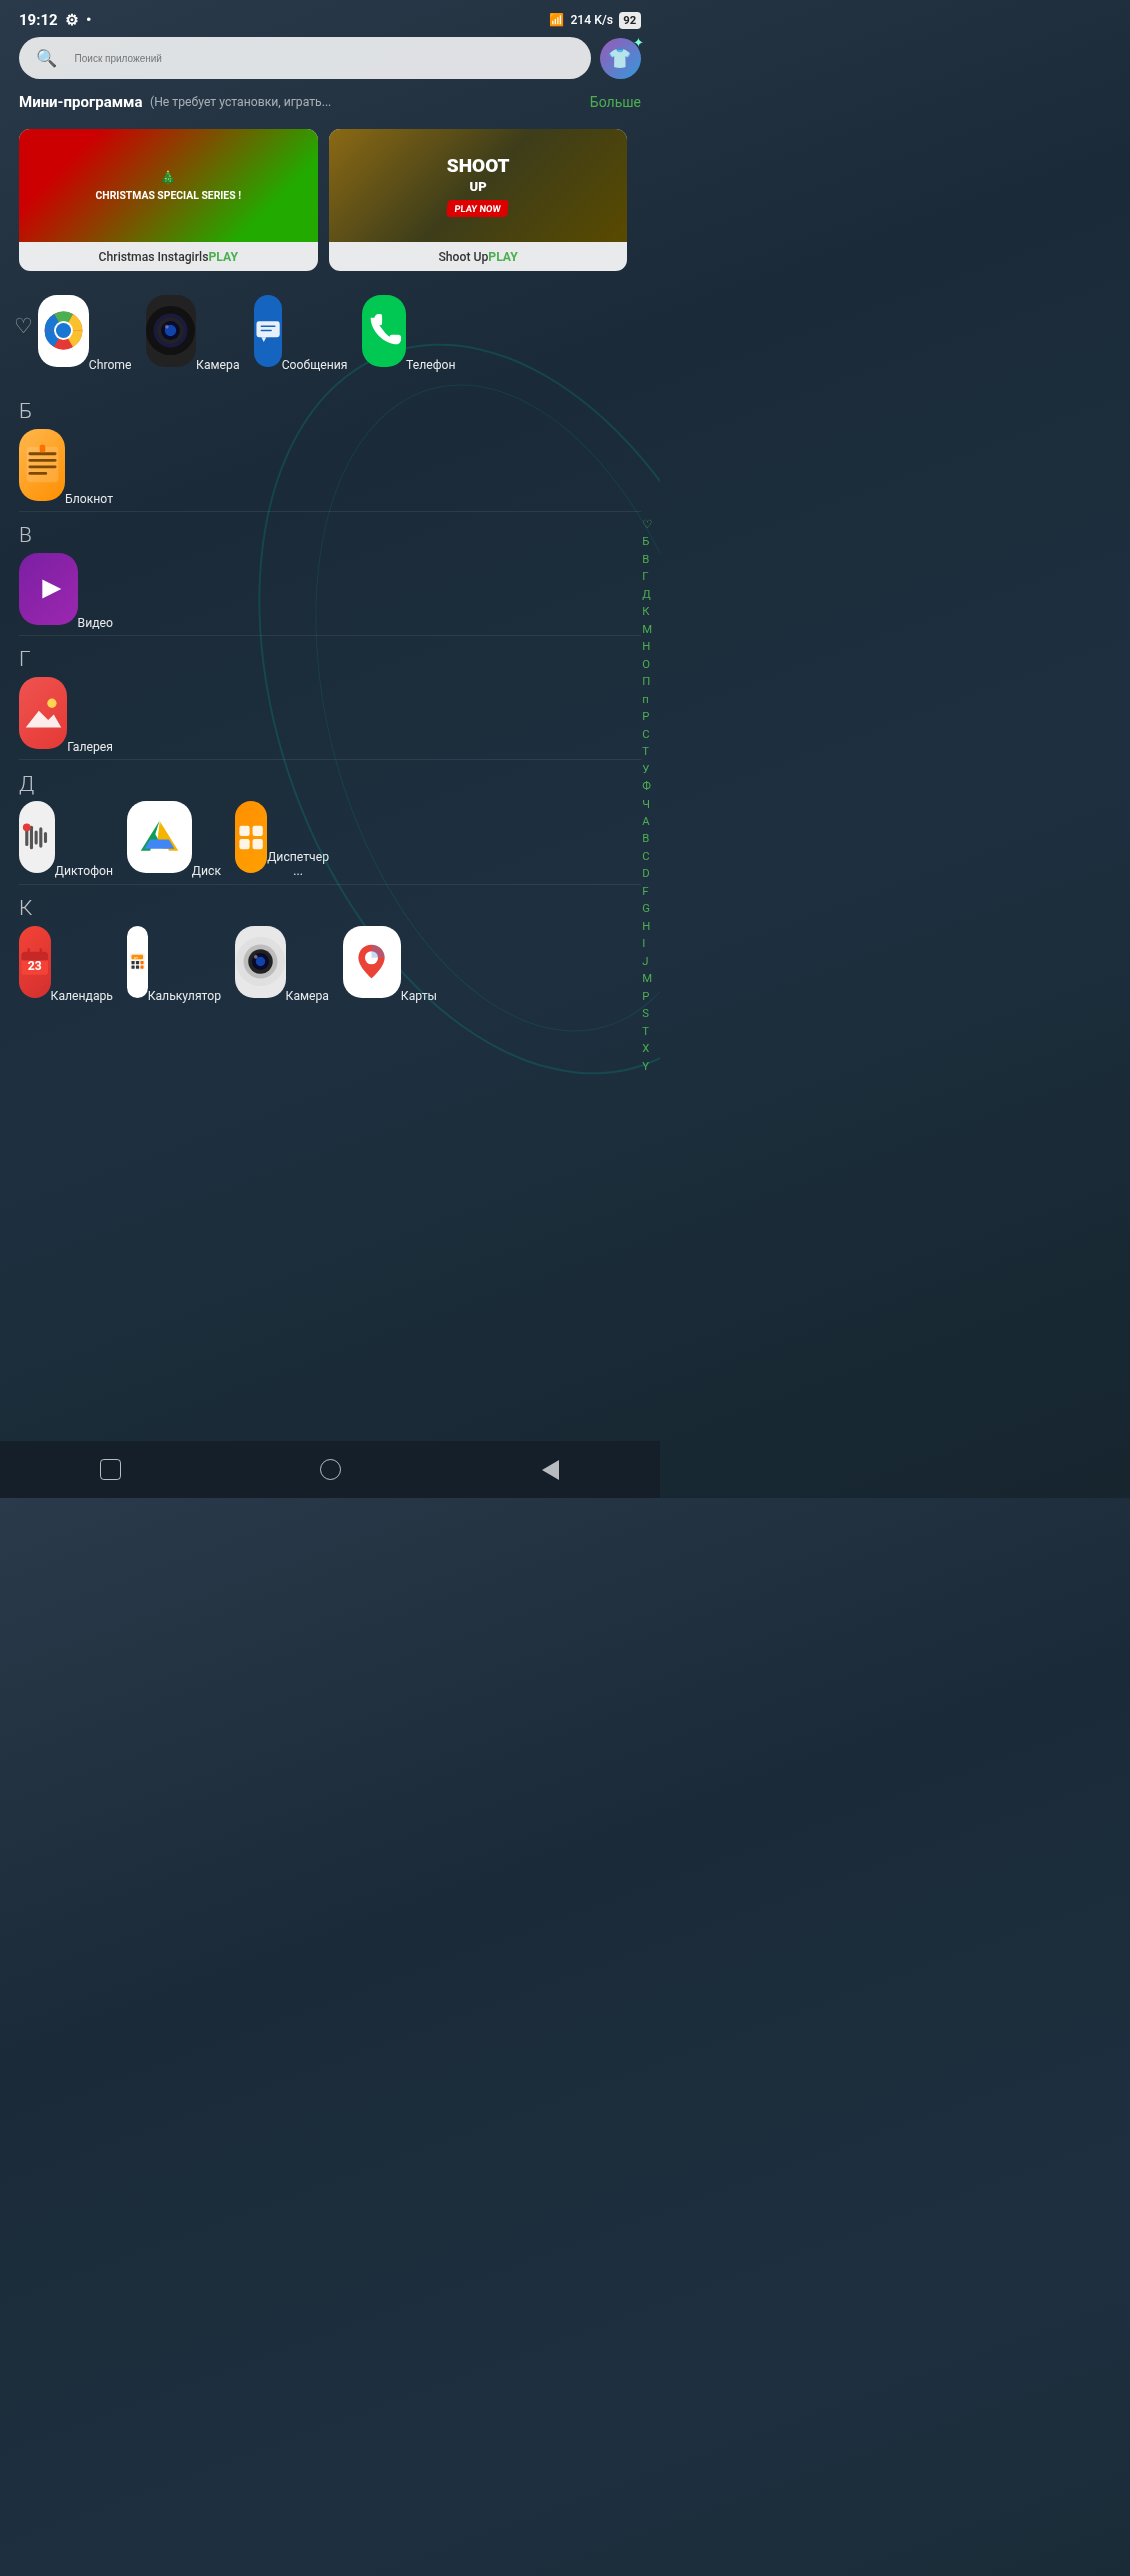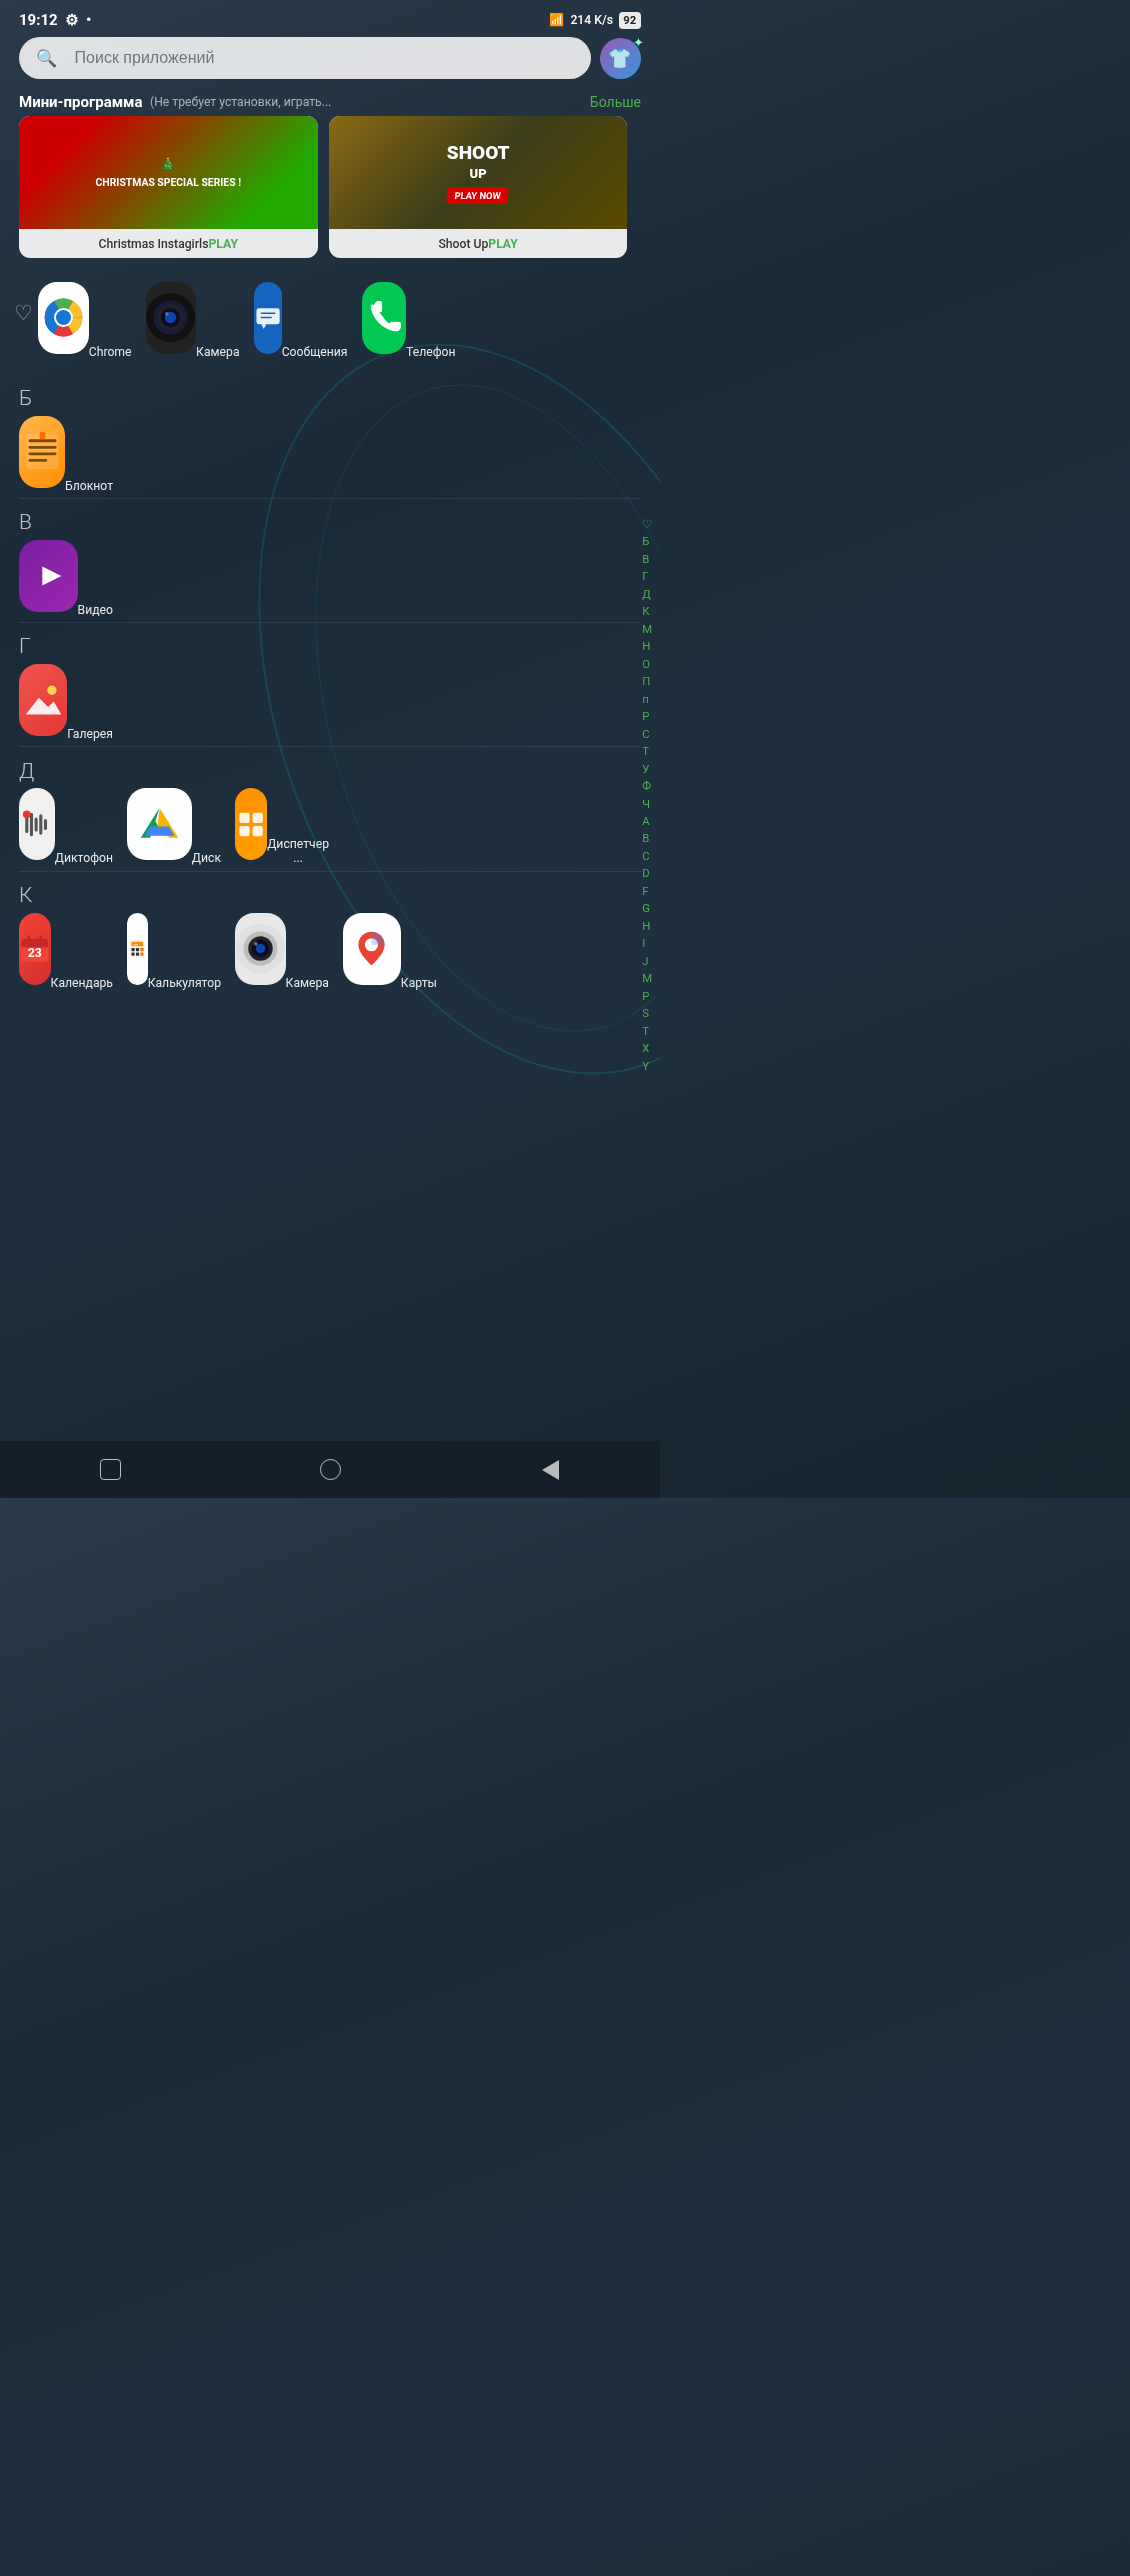--- a/index.html
+++ b/index.html
@@ -97,21 +97,21 @@
     }
 
     
     .mini-section {
       padding: 4.7px 19px 9.4px 19px;
     }
     .mini-header {
       display: flex;
       align-items: center;
       gap: 7.5px;
-      margin-bottom: 5px;
+      margin-bottom: 18px;
       font-size: 14px;
     }
     .mini-title { font-weight: bold; font-size: 15px; }
     .mini-subtitle { color: rgba(255,255,255,0.6); font-size: 12.2px; }
     .mini-more { color: #4CAF50; font-size: 14px; margin-left: auto; }
 
     .mini-cards {
       display: flex;
       gap: 11.3px;
       overflow: hidden;
@@ -340,21 +340,21 @@
     <span>214 K/s</span>
     <span class="battery-box">
       <span>92</span>
     </span>
   </div>
 </div>
 
 <div style="position:relative; margin: 0 19px 9.4px 19px; display:flex; align-items:center; gap:9.4px;">
   <div class="search-bar" style="flex:1; margin:0; position:relative;">
     <span class="search-icon-svg">🔍</span>
-    <input type="text" style="border: none; background: transparent; outline: none; font-size: 16px; color: rgb(119, 119, 119); width: 100%; padding-left: 8px;" placeholder="Поиск приложений">
+    <input type="text" style="border: none; background: transparent; outline: none; font-size: 10px; color: rgb(119, 119, 119); width: 100%; padding-left: 8px;" placeholder="Поиск приложений">
   </div>
   <div style="width:41px;height:41px;border-radius:50%;background:linear-gradient(135deg,#9b59b6,#3498db);display:flex;align-items:center;justify-content:center;flex-shrink:0;position:relative;">
     <span style="color:white;font-size:19px;">👕</span>
     <span style="position:absolute;top:-2.8px;right:-2.8px;color:#7fffd4;font-size:13px;">✦</span>
   </div>
 </div>
 
 <div class="mini-section">
   <div class="mini-header">
     <span class="mini-title">Мини-программа</span>

